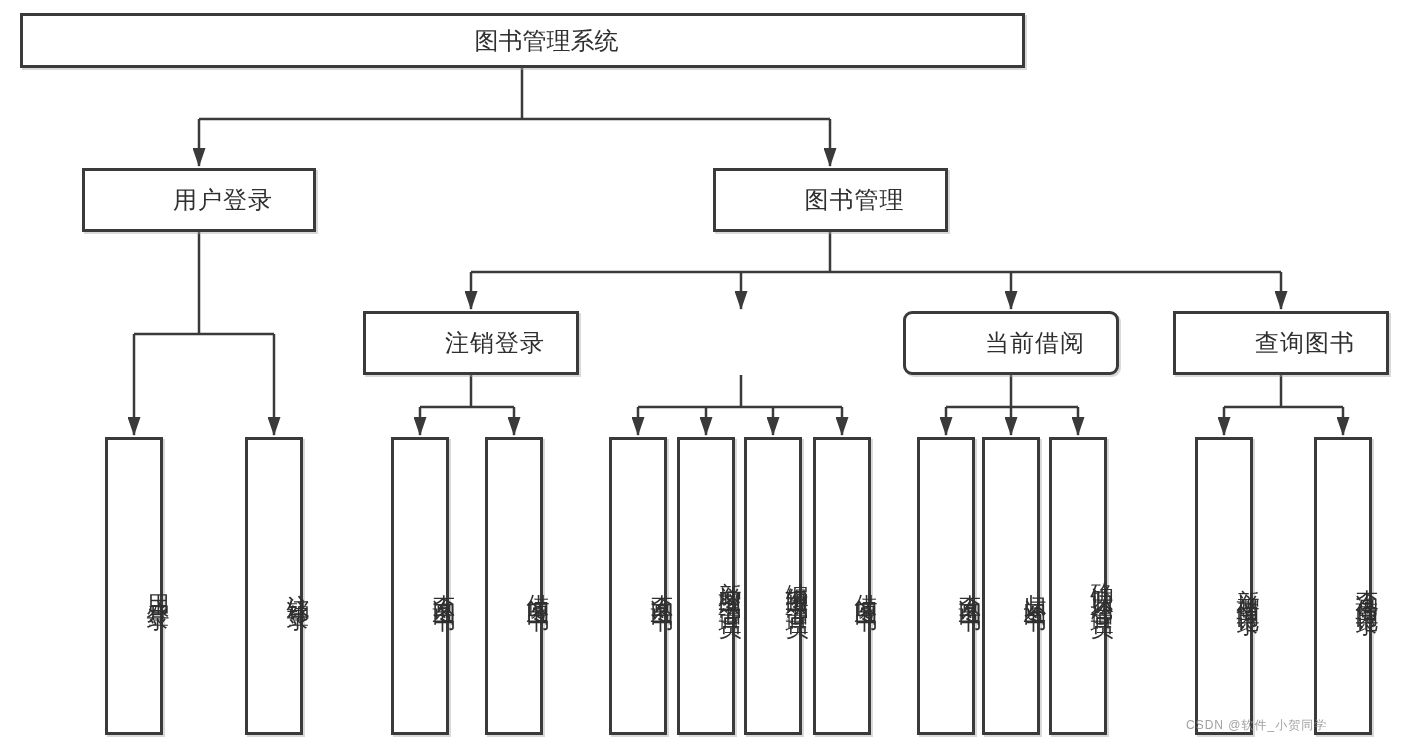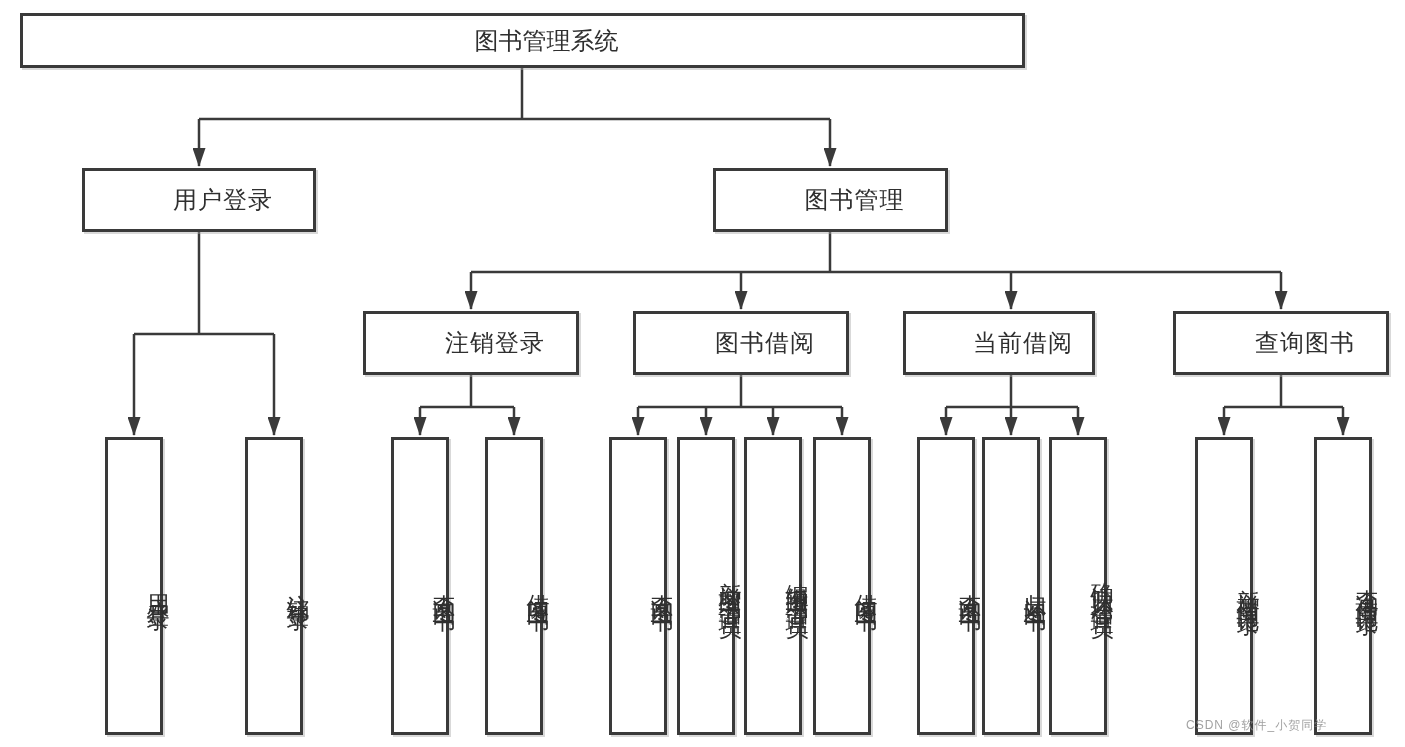--- a/index.html
+++ b/index.html
@@ -123,24 +123,21 @@
   <div class="node hnode" style="left:82px; top:168px; width:234px;">
     <span>用户登录</span>
   </div>
   <div class="node hnode" style="left:713px; top:168px; width:235px;">
     <span>图书管理</span>
   </div>
 
   <div class="node hnode" style="left:363px; top:311px; width:216px;">
     <span>注销登录</span>
   </div>
-  <div class="node hnode" style="left:633px; top:311px; width:216px;">
-    <span>图书借阅</span>
-  </div>
-  <div class="node hnode" style="left:903px; top:311px; width:192px;">
+  <div class="node hnode" style="left:903px; top:311px; width:216px;border-radius:9px;">
     <span>当前借阅</span>
   </div>
   <div class="node hnode" style="left:1173px; top:311px; width:216px;">
     <span>查询图书</span>
   </div>
 
   <div class="node vnode" style="left:105px;">
     <span class="vtext">用户登录</span>
   </div>
   <div class="node vnode" style="left:245px;">

